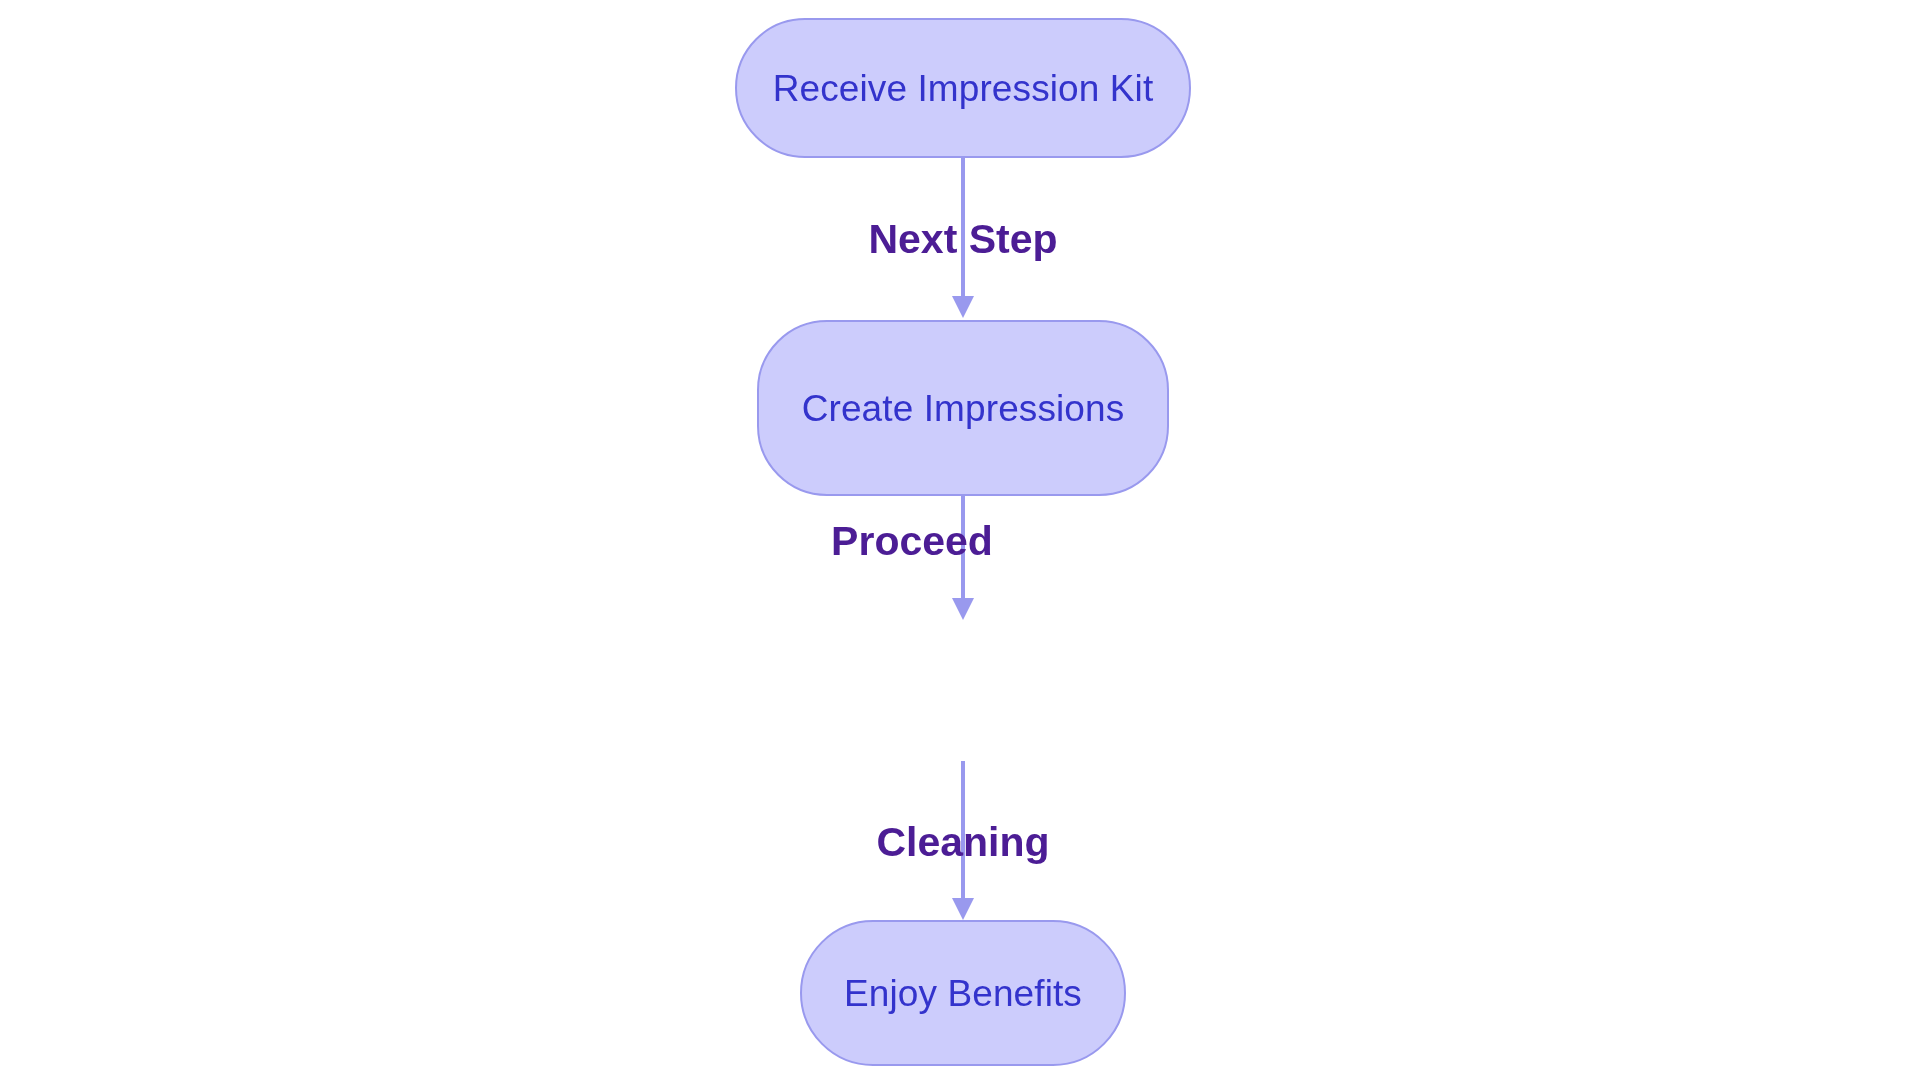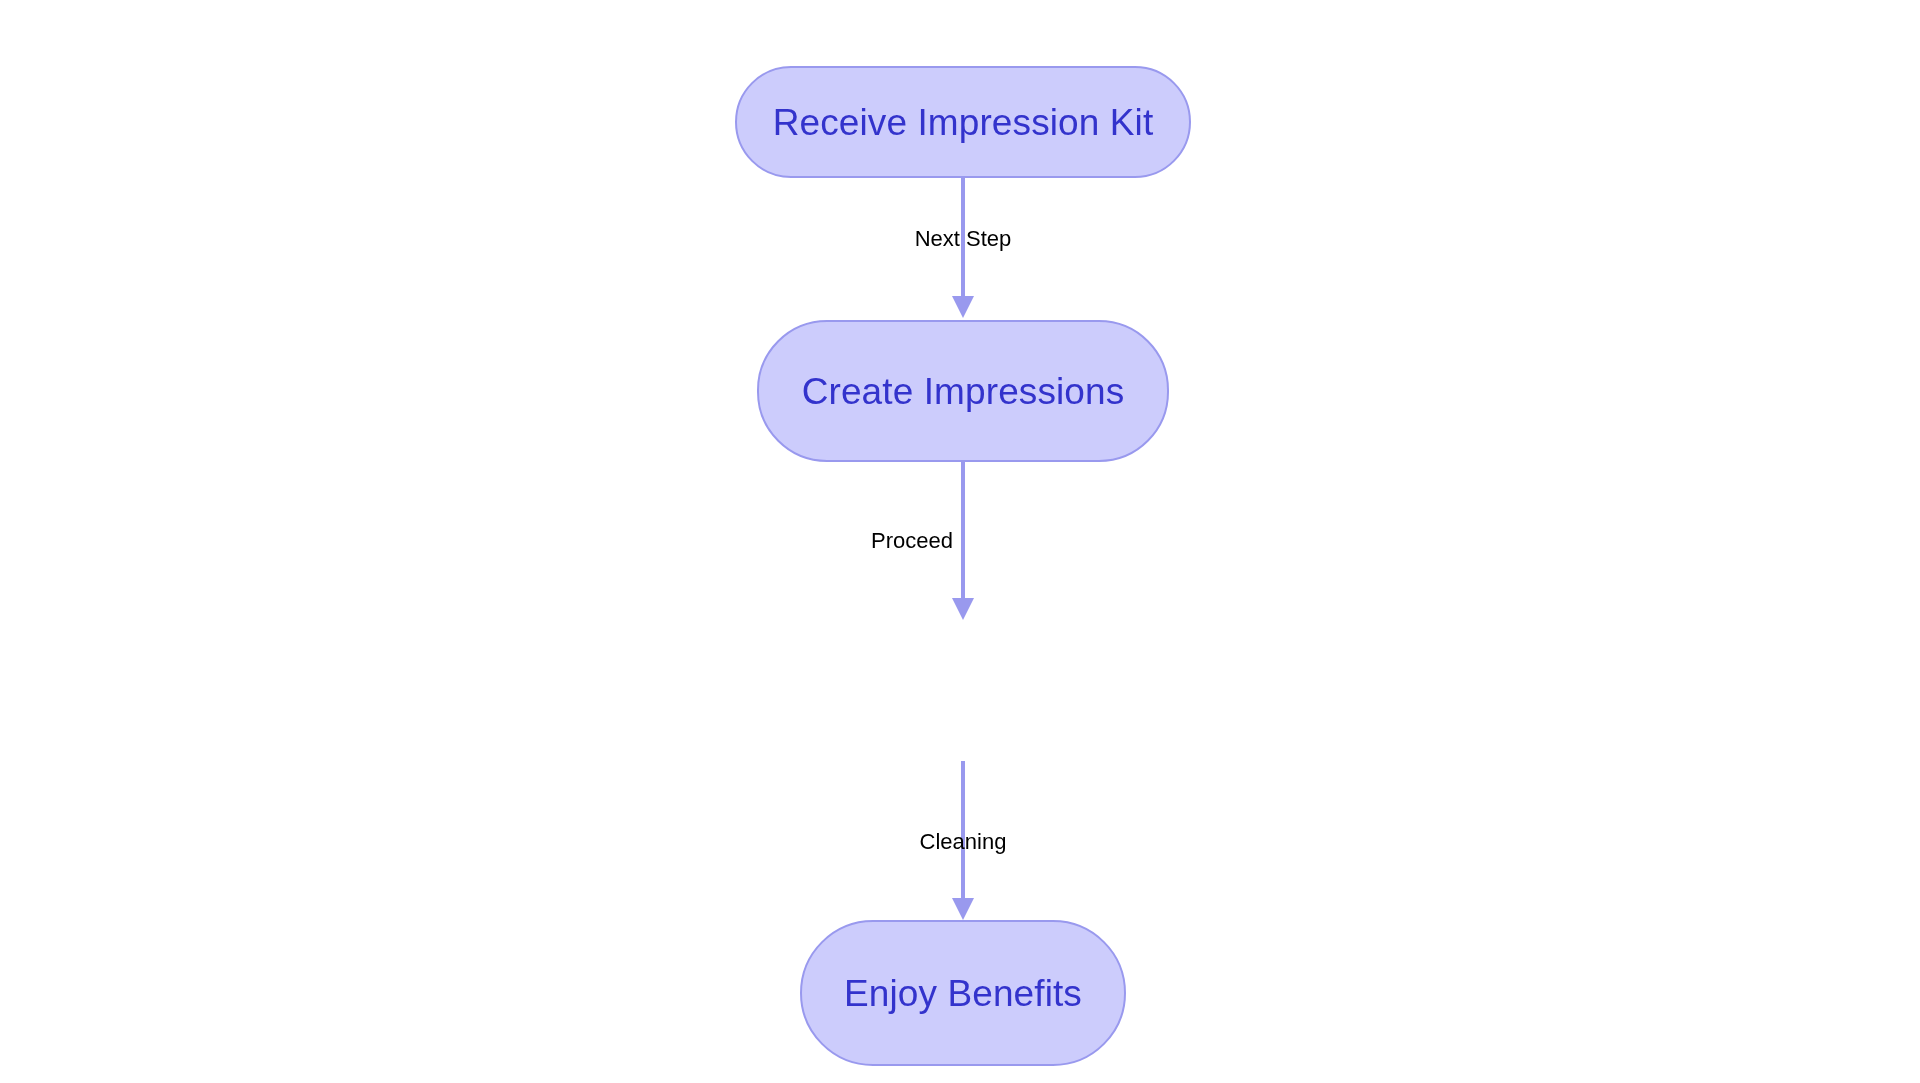--- a/index.html
+++ b/index.html
@@ -46,31 +46,31 @@
   .node-label {
     color: #3333cc;
     font-size: 37px;
     font-weight: 400;
     letter-spacing: 0.1px;
     line-height: 1;
     white-space: nowrap;
     text-align: center;
   }
 
-  #node-0 { left: 735px; top: 18px;  width: 456px; height: 112px; border-radius: 70px; margin-top: 48px; }
-  #node-1 { left: 757px; top: 320px; width: 412px; height: 142px; border-radius: 70px; }
+  #node-0 { left: 735px; top: 18px;  width: 456px; height: 140px; border-radius: 70px; }
+  #node-1 { left: 757px; top: 320px; width: 412px; height: 176px; border-radius: 70px; }
   #node-2 { left: 735px; top: 620px; width: 456px; height: 141px; border-radius: 71px; }
   #node-3 { left: 800px; top: 920px; width: 326px; height: 146px; border-radius: 73px; justify-content: center; }
 
   
   .edge-label {
     position: absolute;
-    color: #000000;
-    font-size: 22px;
-    font-weight: 400;
+    color: #4c1d95;
+    font-size: 41px;
+    font-weight: 700;
     line-height: 1;
     white-space: nowrap;
     transform: translate(-50%, -50%);
     z-index: 3;
   }
   #edge-label-0 { left: 963px; top: 239px; }
   #edge-label-1 { left: 912px; top: 541px; }
   #edge-label-2 { left: 963px; top: 842px; }
 </style>
 </head>

